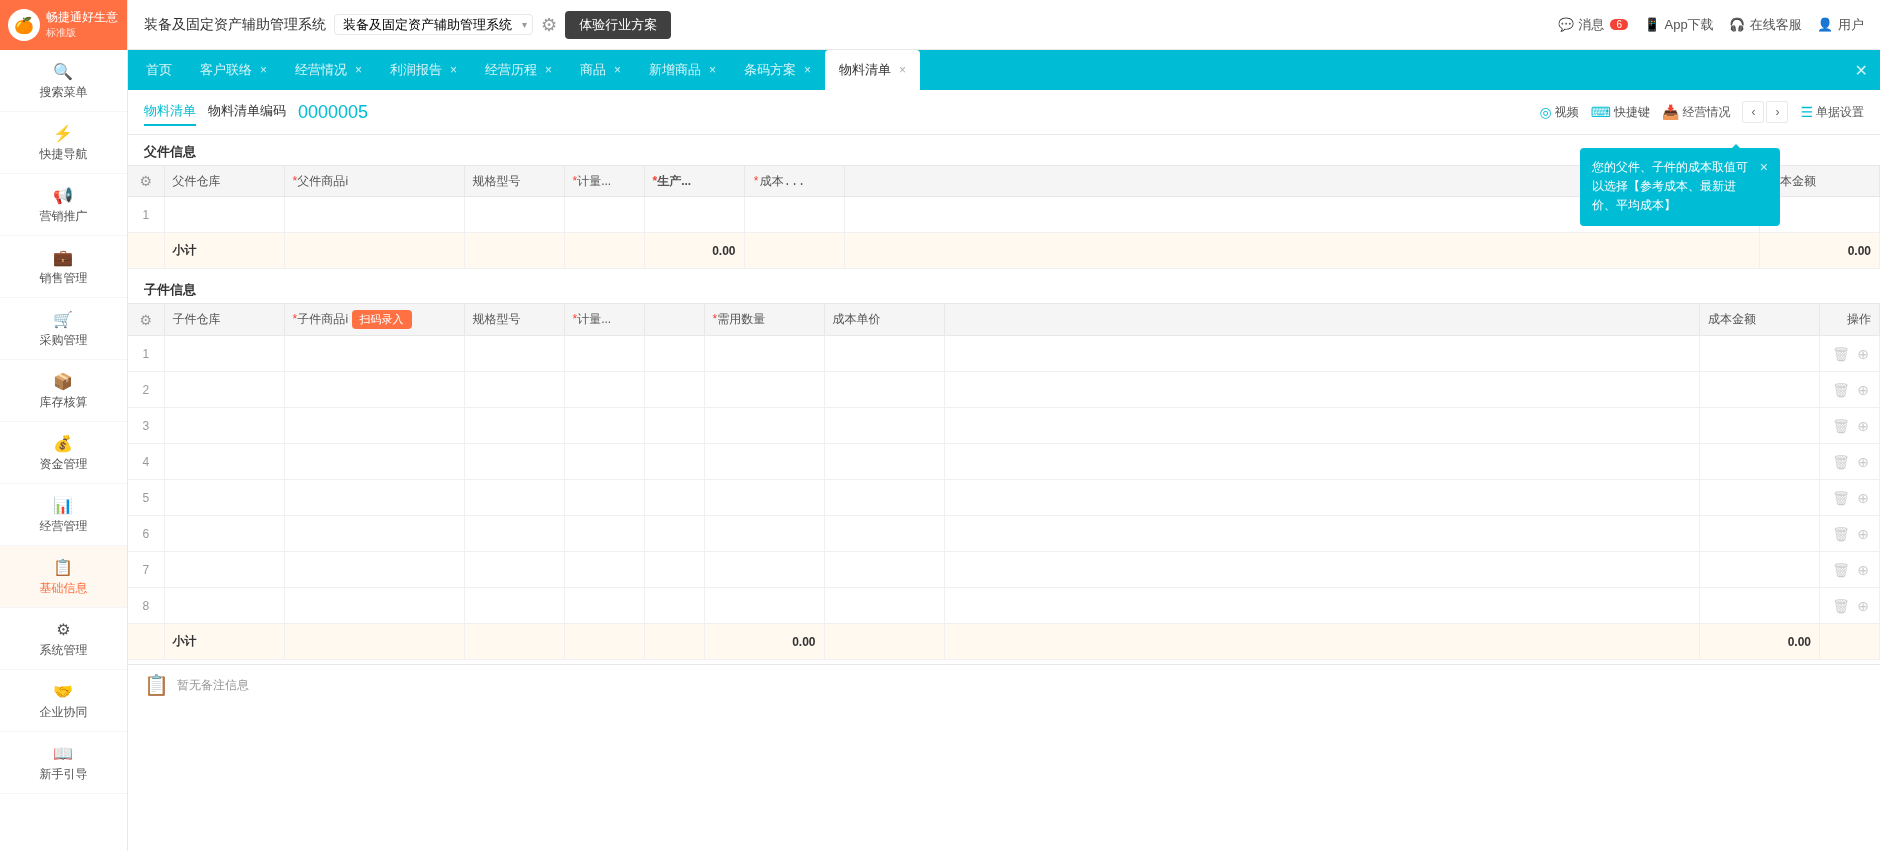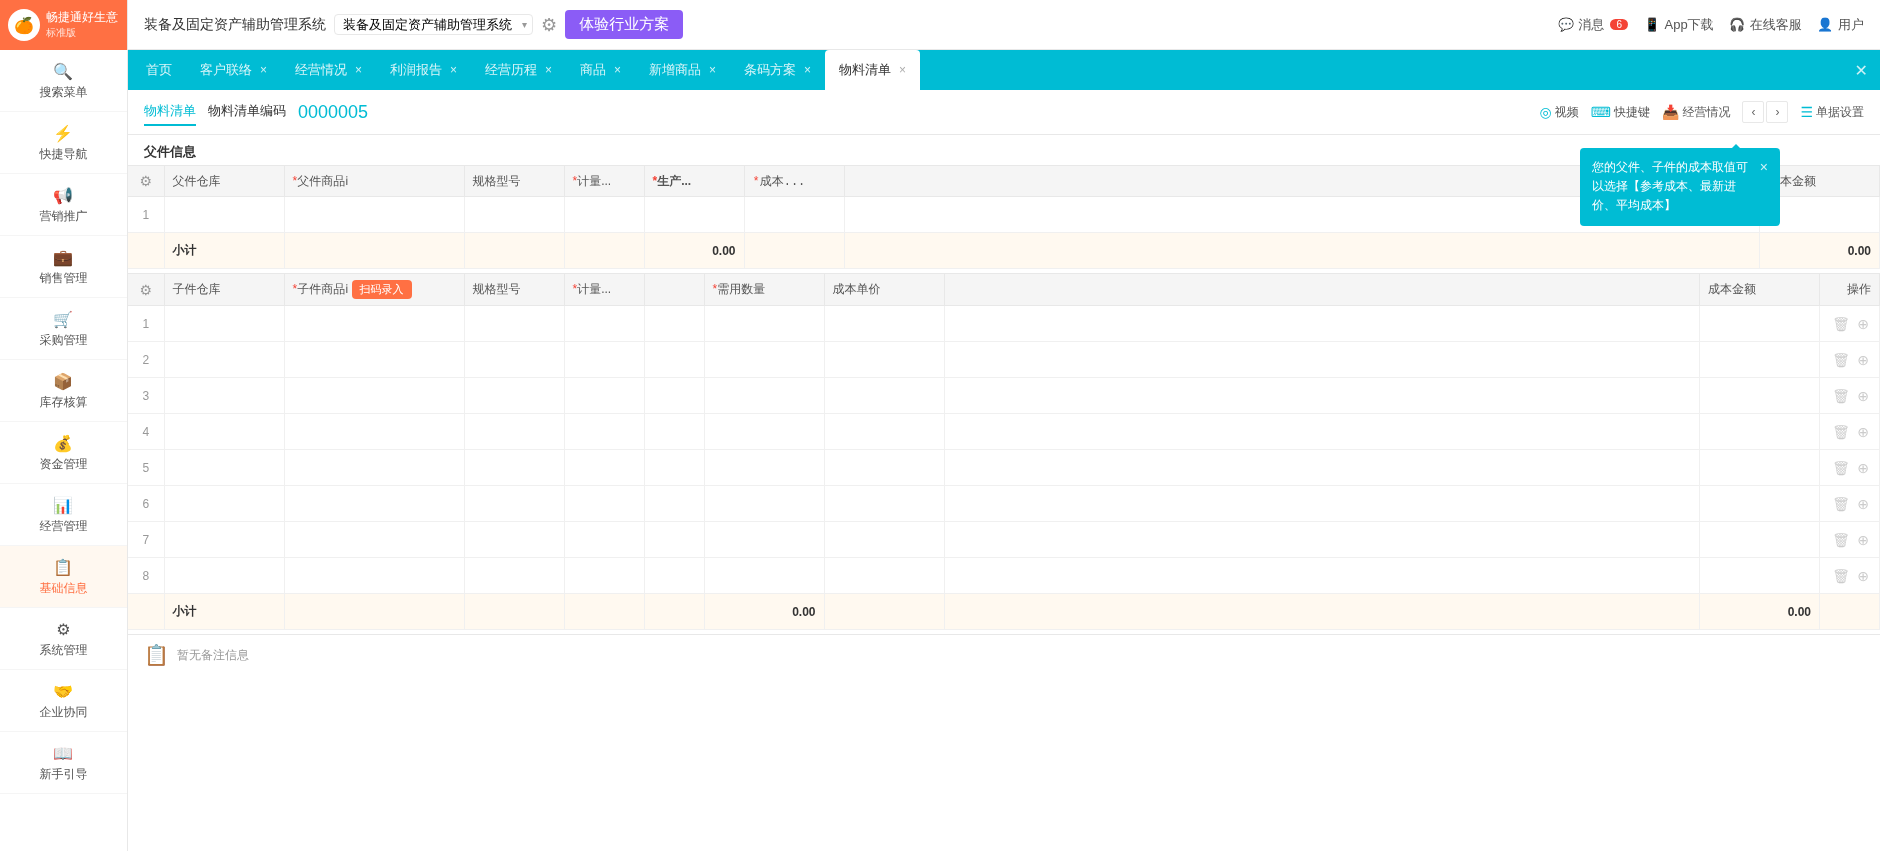--- a/index.html
+++ b/index.html
@@ -94,27 +94,27 @@
       cursor: pointer;
       appearance: none;
       position: relative;
     }
     .topbar-gear {
       color: #999;
       font-size: 18px;
       cursor: pointer;
     }
     .topbar-btn {
-      background: #8b5cf6;
+      background: #404040;
       color: #fff;
       border: none;
       border-radius: 4px;
       padding: 5px 14px;
       cursor: pointer;
-      font-size: 15px;
+      font-size: 13px;
     }
     .topbar-right {
       display: flex;
       align-items: center;
       gap: 16px;
       color: #555;
       font-size: 13px;
     }
     .topbar-right-item {
       display: flex;
@@ -587,20 +587,21 @@
               <td></td>
               <td style="text-align:right; font-weight:bold;">0.00</td>
               <td></td>
               <td></td>
               <td style="text-align:right; font-weight:bold;">0.00</td>
             </tr>
           </tbody>
         </table>
       </div>
 
+      <div class="section-title">子件信息</div>
       <div class="table-wrap">
         <table>
           <thead>
             <tr>
               <th class="col-gear"><span class="gear-icon">⚙</span></th>
               <th class="col-warehouse">子件仓库</th>
               <th class="col-product">
                 <span class="required">*</span>子件商品ℹ
                 <button class="scan-btn">扫码录入</button>
               </th>

